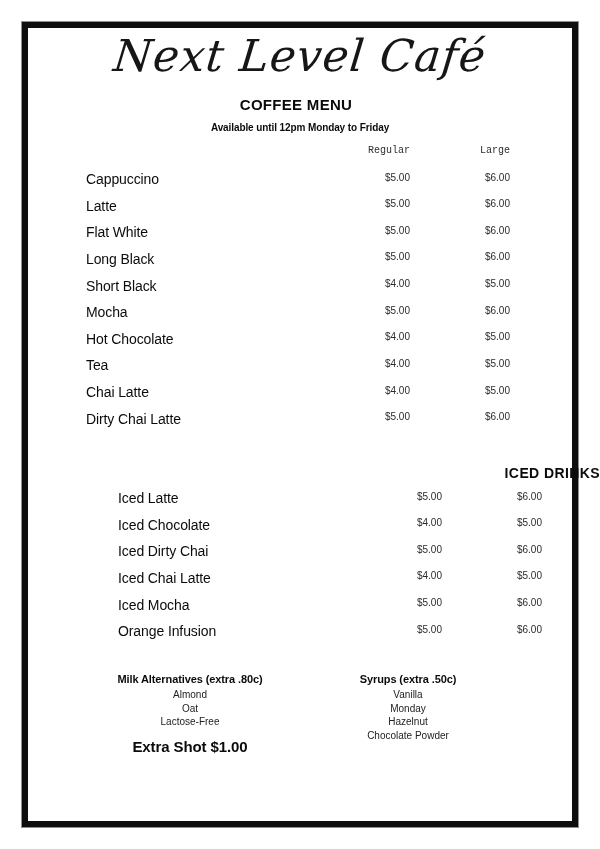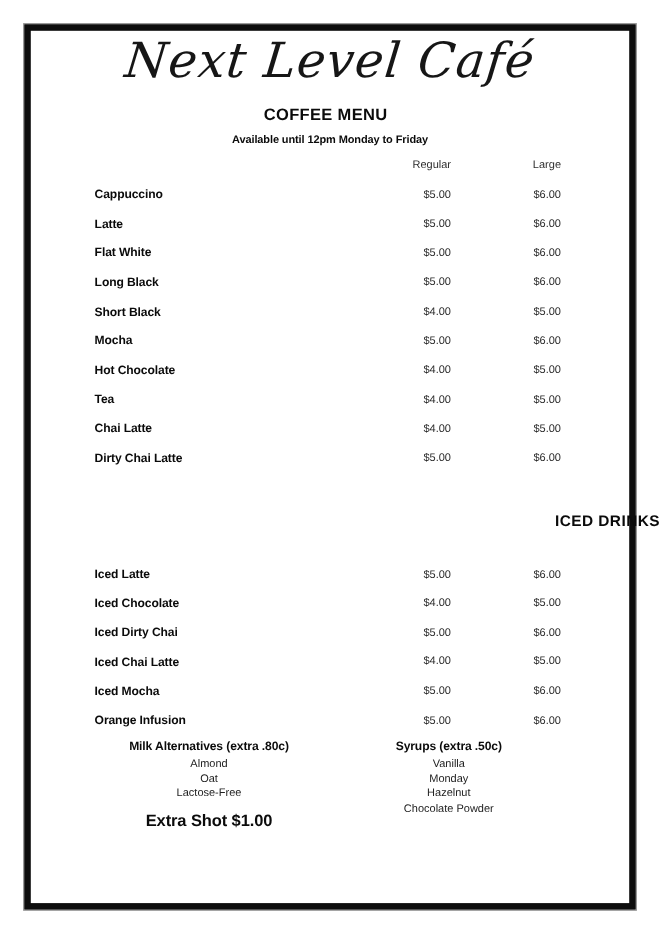--- a/index.html
+++ b/index.html
@@ -22,35 +22,35 @@
     transform:skewX(-6deg); color:#161616; white-space:nowrap;
   }
   .menu-heading {
     position:absolute; top:96px; left:0; width:592px; text-align:center;
     font-weight:bold; font-size:15px; letter-spacing:0.3px; color:#0b0b0b;
   }
   .availability {
     position:absolute; top:122px; left:0; width:600px; text-align:center;
     font-weight:bold; font-size:10px; letter-spacing:-0.1px; color:#0b0b0b;
   }
-  .price-header { position:absolute; top:145px; left:0; right:0; height:14px; }
+  .price-header { position:absolute; top:145px; left:0; right:0; height:14px;font-family:Liberation Mono, monospace; }
   .cell-reg { position:absolute; left:320px; width:90px; text-align:right; }
   .cell-lg  { position:absolute; left:410px; width:100px; text-align:right; }
   .col-label { font-size:10px; color:#2e2e2e; }
   .section { position:absolute; left:0; right:0; }
   .section-hot  { top:171px; }
-  .section-iced { top:516px; }
+  .section-iced { top:490px;padding-left:32px; }
   .iced-heading {
     position:absolute; top:465px; left:0; width:600px; text-align:right;
     font-weight:bold; font-size:14px; letter-spacing:0.4px; color:#0b0b0b;
   }
   .row { position:relative; height:26.65px; }
   .row .name {
     position:absolute; left:86px; top:0;
-    font-weight:bold; font-size:11px; letter-spacing:-0.1px;
+    font-weight:normal; font-size:14px; letter-spacing:-0.1px;
     color:#0b0b0b; white-space:nowrap;
   }
   .price { font-size:10px; color:#2b2b2b; top:0.5px; }
   .note {
     font-size:7.5px; line-height:9.5px; color:#2b2b2b;
     left:422px; width:88px; top:1px;
   }
   .extras-block { position:absolute; width:220px; text-align:center; }
   .milk-block   { left:80px;  top:673px; }
   .syrups-block { left:298px; top:673px; }

